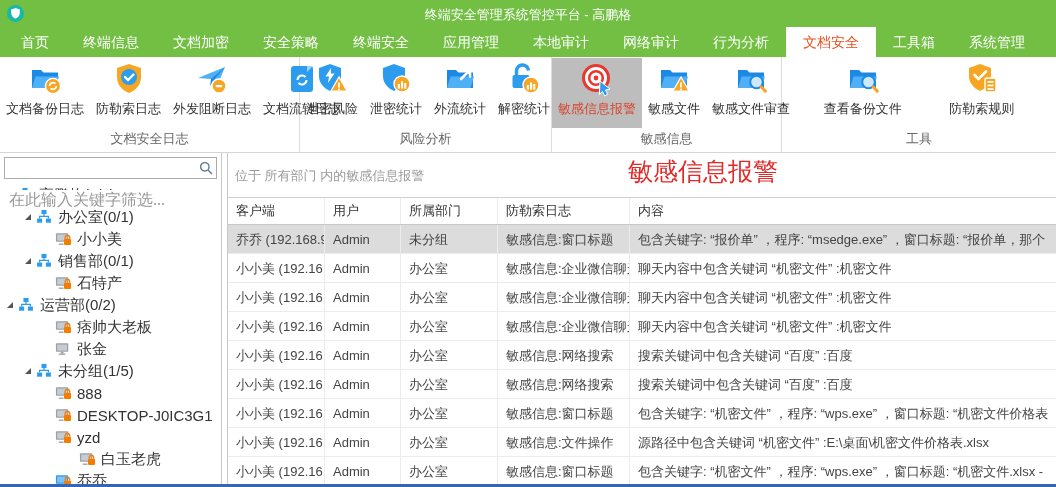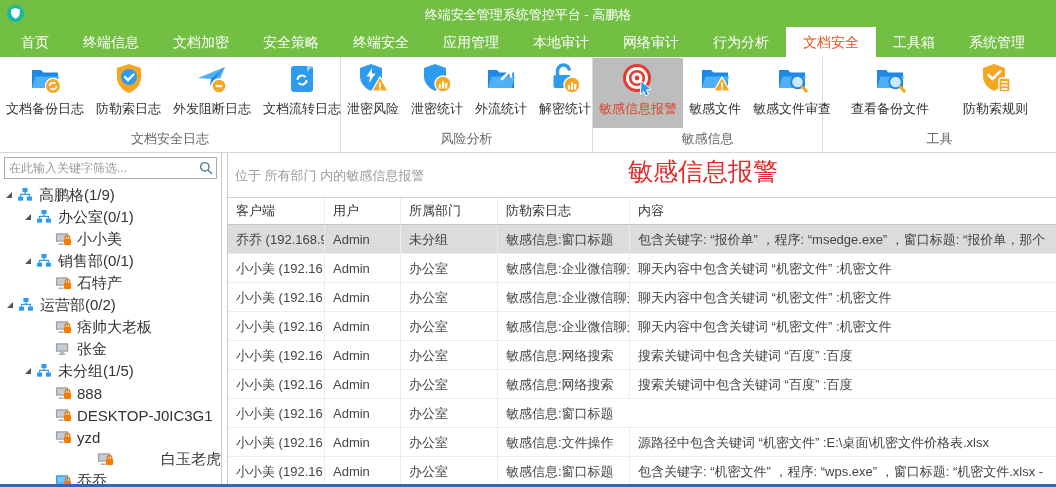--- a/index.html
+++ b/index.html
@@ -28,22 +28,22 @@
   .ribbon-btn { display:flex; flex-direction:column; align-items:center; padding:3px 6px 0 6px; height:70px; cursor:default; }
   .ribbon-btn .ricon { width:36px; height:36px; display:flex; align-items:center; justify-content:center; }
   .ribbon-btn .rlabel { font-size:13px; color:#333; margin-top:3px; white-space:nowrap; }
   .ribbon-btn.active { background:var(--ribbon-active,#BDBDBD); }
   .ribbon-btn.active .rlabel { color:#D9442C; }
 
   
   .sidebar { position:absolute; left:0; top:153px; width:222px; height:331px; background:#fff;
              border-right:1px solid #C8C8C8; overflow:hidden; }
   .searchbox { position:relative; margin:4px 4px 3px 4px; height:22px; border:1px solid #ABABAB; background:#fff; }
-  .searchbox input { width:190px; height:20px; border:none; outline:none; font-size:12px; color:#444;
-                     padding:0 4px; font-family:Liberation Sans, sans-serif; }
+  .searchbox input { width:190px; height:20px; border:none; outline:none; font-size:16px; color:#444;
+                     padding:0 4px; font-family:Liberation Serif, serif;margin-top:32px; }
   .searchbox input::placeholder { color:#999; }
   .search-ic { position:absolute; right:3px; top:3px; width:14px; height:14px; }
   .tree { padding-top:2px; }
   .tree-row { height:22px; display:flex; align-items:center; font-size:15px; color:#333; white-space:nowrap; cursor:default; }
   .expander { width:0; height:0; border-bottom:6px solid #555; border-left:6px solid transparent; margin-right:5px; flex:none; }
   .tree-ic { width:17px; height:16px; margin-right:5px; flex:none; }
 
   
   .main { position:absolute; left:227px; top:153px; width:829px; height:334px; background:#fff;
           border-left:1px solid #C8C8C8; }
@@ -82,21 +82,21 @@
     <div class="menu-item">应用管理</div>
     <div class="menu-item">本地审计</div>
     <div class="menu-item">网络审计</div>
     <div class="menu-item">行为分析</div>
     <div class="menu-item active">文档安全</div>
     <div class="menu-item">工具箱</div>
     <div class="menu-item">系统管理</div>
   </div>
 
 <div class="ribbon">
-    <div class="ribbon-group" style="width: 341px;">
+    <div class="ribbon-group" style="width: 300px;">
       <div class="rg-buttons">
         <div class="ribbon-btn">
           <span class="ricon">
             <svg viewBox="0 0 34 34" width="34" height="34" style="overflow:visible">
               <path d="M4 8h9l2.5 2.5H30v15.5H4z" fill="#1E88E5"></path>
               <path d="M4 26l3.5-11.5H31L27.5 26z" fill="#4FB0F5"></path>
               <circle cx="25" cy="24" r="7.6" fill="#F6A623" stroke="#fff" stroke-width="1.4"></circle>
               <path d="M21.6 24a3.4 3.4 0 0 1 5.8-2.4" fill="none" stroke="#fff" stroke-width="1.7"></path>
               <path d="M28.4 24a3.4 3.4 0 0 1-5.8 2.4" fill="none" stroke="#fff" stroke-width="1.7"></path>
             </svg>
@@ -388,21 +388,21 @@
         <span style="width: 11px; flex: 0 0 auto;"></span>
         <span class="tree-ic"><svg viewBox="0 0 18 16" width="17" height="16">
             <rect x="1" y="2" width="13" height="9" rx="1" fill="#9AA0A6"></rect>
             <rect x="2.3" y="3.3" width="10.4" height="6.4" fill="#C7CCD1"></rect>
             <rect x="4" y="12.8" width="5" height="1.4" fill="#9AA0A6"></rect>
             <path d="M10.8 7.8V6.6a2.4 2.4 0 0 1 4.8 0v1.2" fill="none" stroke="#F57C00" stroke-width="1.5"></path>
             <rect x="9.5" y="7.8" width="7.5" height="6.6" rx="1.2" fill="#F57C00"></rect>
           </svg></span>
         <span>yzd</span>
       </div>
-      <div class="tree-row" style="padding-left: 44px; justify-content: space-between;">
+      <div class="tree-row" style="padding-left: 68px;">
         <span style="width: 11px; flex: 0 0 auto;"></span>
         <span class="tree-ic"><svg viewBox="0 0 18 16" width="17" height="16">
             <rect x="1" y="2" width="13" height="9" rx="1" fill="#9AA0A6"></rect>
             <rect x="2.3" y="3.3" width="10.4" height="6.4" fill="#C7CCD1"></rect>
             <rect x="4" y="12.8" width="5" height="1.4" fill="#9AA0A6"></rect>
             <path d="M10.8 7.8V6.6a2.4 2.4 0 0 1 4.8 0v1.2" fill="none" stroke="#F57C00" stroke-width="1.5"></path>
             <rect x="9.5" y="7.8" width="7.5" height="6.6" rx="1.2" fill="#F57C00"></rect>
           </svg></span>
         <span>白玉老虎</span>
       </div>
@@ -472,20 +472,21 @@
           <div class="tcell">Admin</div>
           <div class="tcell">办公室</div>
           <div class="tcell">敏感信息:网络搜索</div>
           <div class="tcell">搜索关键词中包含关键词 “百度” :百度</div>
         </div>
         <div class="trow tbody-row">
           <div class="tcell">小小美 (192.16...</div>
           <div class="tcell">Admin</div>
           <div class="tcell">办公室</div>
           <div class="tcell">敏感信息:窗口标题</div>
+          <div class="tcell">包含关键字: “机密文件” ，程序: “wps.exe” ，窗口标题: “机密文件价格表</div>
         </div>
         <div class="trow tbody-row">
           <div class="tcell">小小美 (192.16...</div>
           <div class="tcell">Admin</div>
           <div class="tcell">办公室</div>
           <div class="tcell">敏感信息:文件操作</div>
           <div class="tcell">源路径中包含关键词 “机密文件” :E:\桌面\机密文件价格表.xlsx</div>
         </div>
         <div class="trow tbody-row">
           <div class="tcell">小小美 (192.16...</div>

